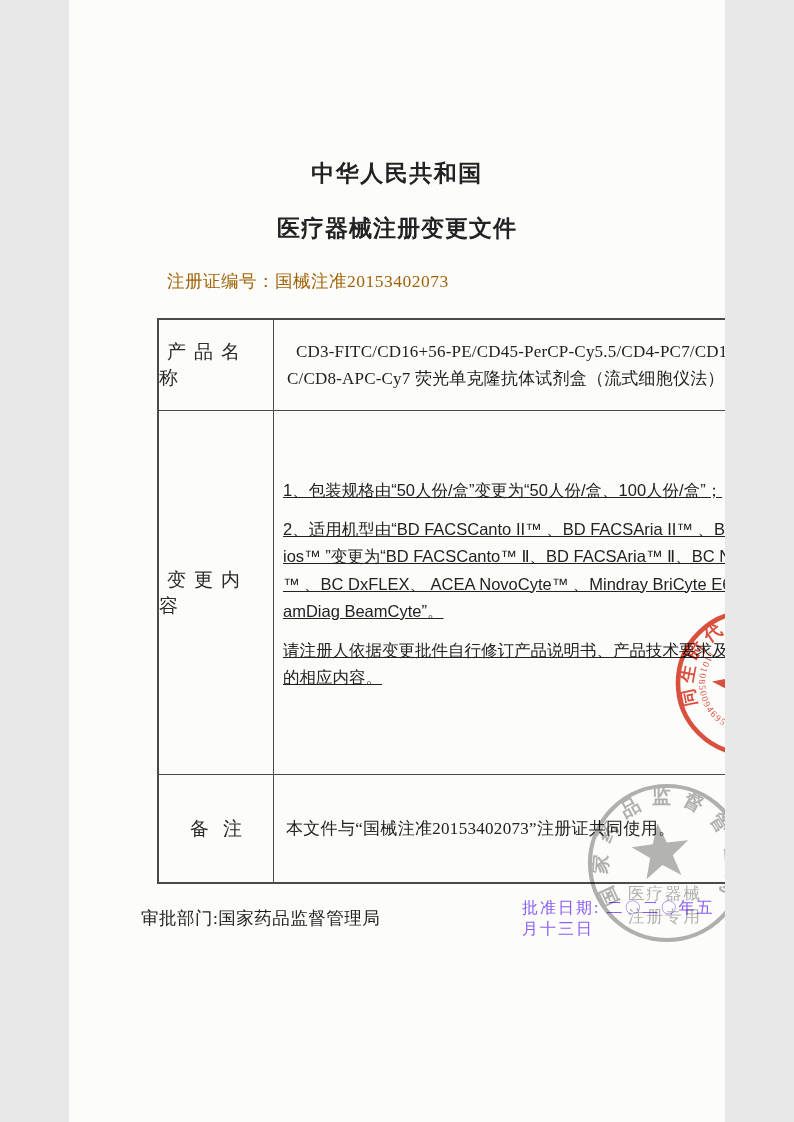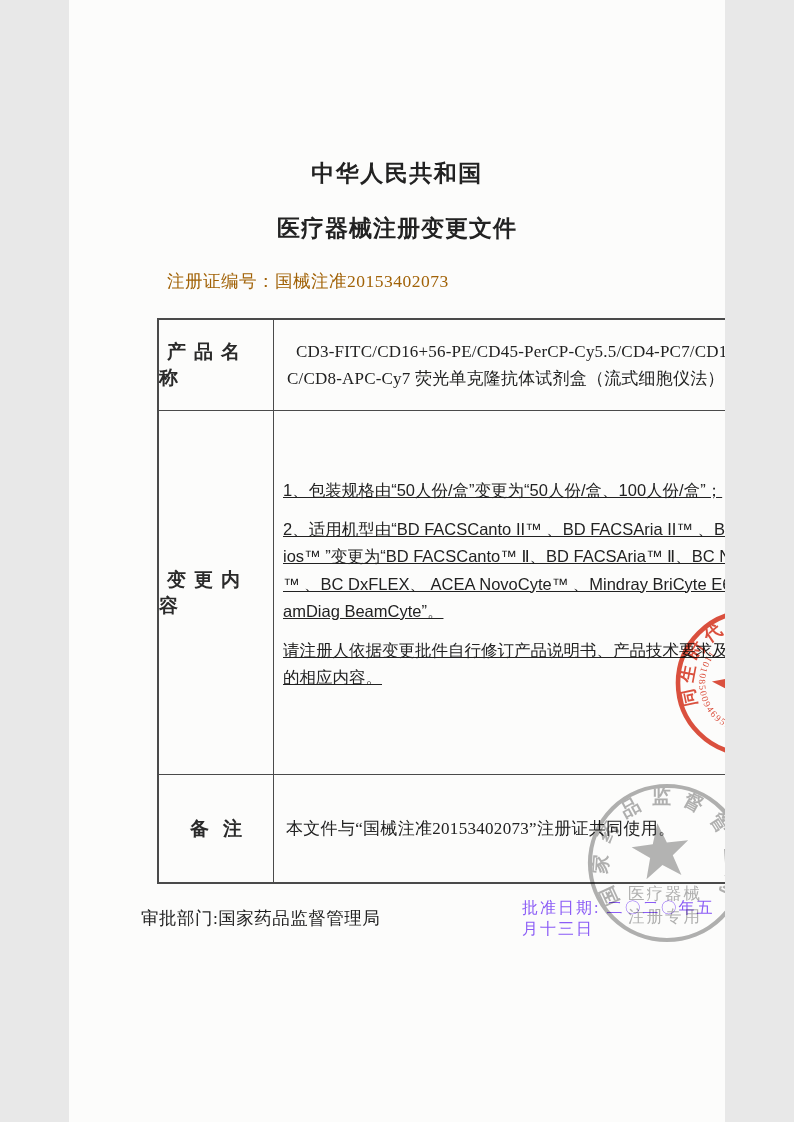--- a/index.html
+++ b/index.html
@@ -30,21 +30,21 @@
     display:grid;
     grid-template-columns:115px 1fr;
     grid-template-rows:90px 364px 1fr;
     background:transparent;
   }
   .cell{box-sizing:border-box;}
   .label-cell{
     border-right:1.5px solid #4a4a4a;
     display:flex;align-items:center;justify-content:center;
     font-size:19px;color:#2a2a2a;
-    letter-spacing:8px;text-indent:8px;font-weight:bold;
+    letter-spacing:8px;text-indent:8px;
   }
   .label-remarks{letter-spacing:14px;text-indent:14px;}
   .bt{border-top:1.5px solid #4a4a4a;}
   .product-cell{
     display:flex;align-items:center;
     padding:8px 10px 8px 13px;
     font-size:17px;line-height:27px;letter-spacing:0.2px;
     word-break:break-all;color:#222;
   }
   .product-cell p{margin:0;text-indent:9px;}

